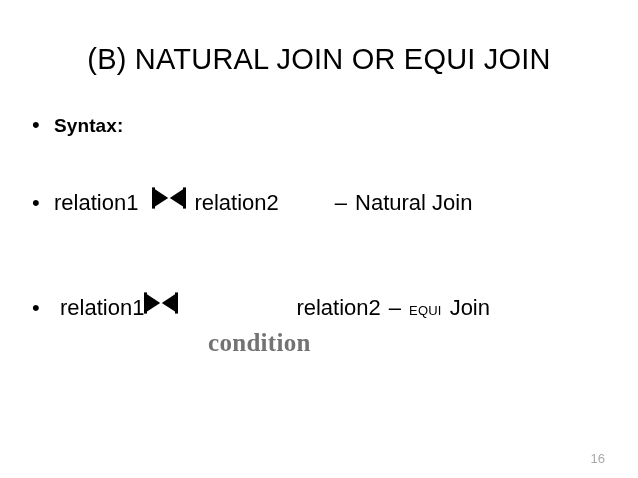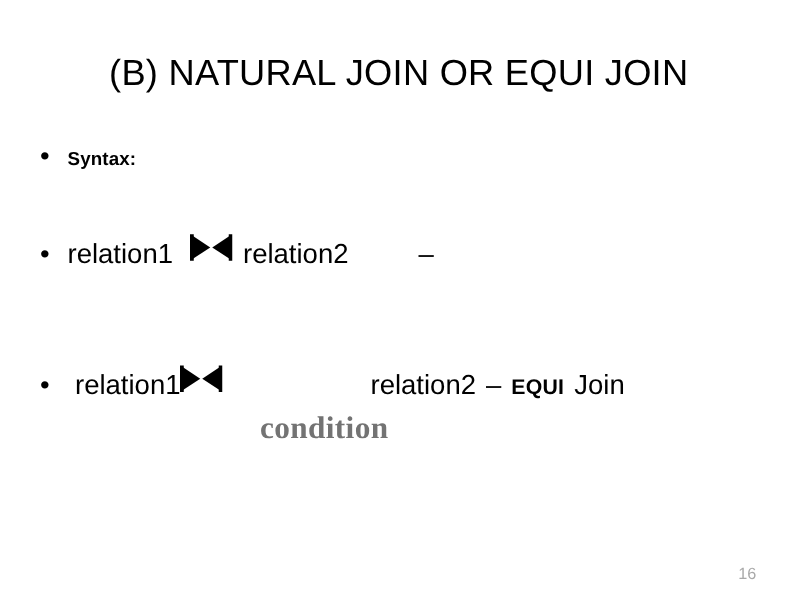--- a/index.html
+++ b/index.html
@@ -52,21 +52,21 @@
   }
   .bullet-dot::before { content: "\2022"; }
 
   .line-syntax {
     left: 32px;
     top: 114px;
     font-size: 21px;
   }
   .line-syntax .txt {
     font-weight: bold;
-    font-size: 15px;
+    font-size: 19px;
     letter-spacing: 0.1px;
   }
 
   .line-natural {
     left: 32px;
     top: 186px;
     font-size: 22px;
   }
   .line-equi {
     left: 32px;
@@ -87,23 +87,22 @@
   .bowtie {
     display: inline-block;
     flex: none;
     position: relative;
     vertical-align: -3px;
   }
   .bowtie svg { display: block; }
 
   
   .small-caps {
-    font-size: 17px;
+    font-size: 13px;
     letter-spacing: 0.2px;
-    font-weight: bold;
   }
 
   
   .condition-label {
     position: absolute;
     left: 208px;
     top: 329px;
     font-family: "Liberation Serif", serif;
     font-size: 25px;
     font-weight: bold;
@@ -145,20 +144,21 @@
         <path d="M32.5 2.2 L17.8 11.9 L32.5 21.6 Z" fill="#000000"></path>
         <rect x="0" y="1.4" width="3.0" height="21.2" fill="#000000"></rect>
         <rect x="31.0" y="1.4" width="3.0" height="21.2" fill="#000000"></rect>
       </svg>
     </span>
     <span class="gap-sm"></span>
     <span class="txt">relation2</span>
     <span class="gap-wide"></span>
     <span class="txt">–</span>
     <span class="gap-sm"></span>
+    <span class="txt">Natural Join</span>
   </div>
 
   <div class="bullet-line line-equi">
     <span class="bullet-dot"></span>
     <span class="indent-extra"></span>
     <span class="txt">relation1</span>
     <span class="bowtie">
       <svg width="34" height="24" viewBox="0 0 34 24" aria-hidden="true">
         <path d="M1.5 2.2 L16.2 11.9 L1.5 21.6 Z" fill="#000000"></path>
         <path d="M32.5 2.2 L17.8 11.9 L32.5 21.6 Z" fill="#000000"></path>

